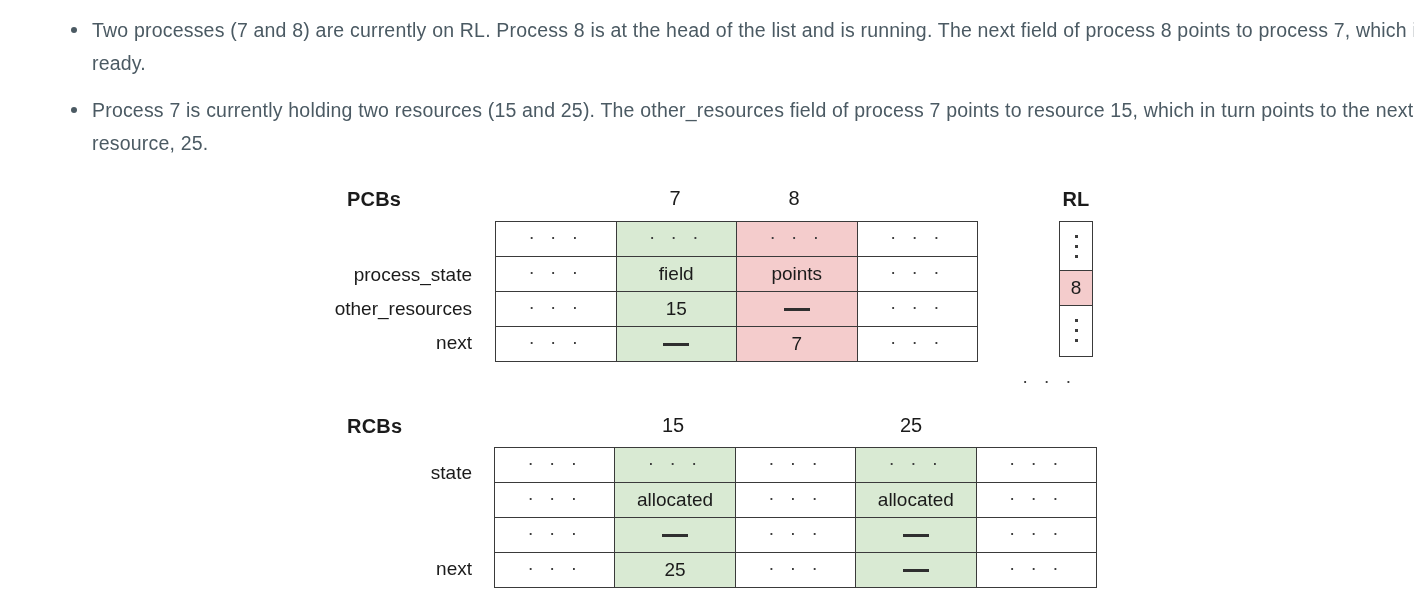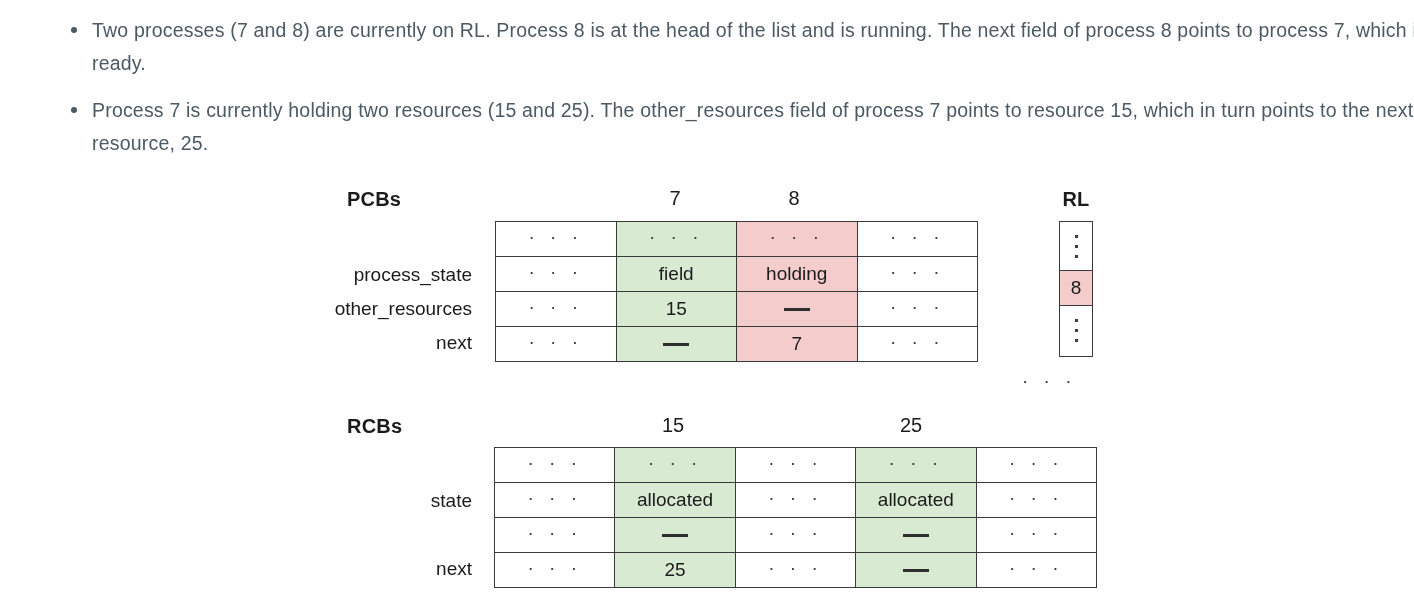--- a/index.html
+++ b/index.html
@@ -195,21 +195,21 @@
     <tbody>
         <tr>
           <td class="cell-plain" style="width: 119.5px;"><span class="dots-h">· · ·</span></td>
           <td class="cell-green" style="width: 119.5px;"><span class="dots-h">· · ·</span></td>
           <td class="cell-pink" style="width: 119.5px;"><span class="dots-h">· · ·</span></td>
           <td class="cell-plain" style="width: 119.5px;"><span class="dots-h">· · ·</span></td>
         </tr>
         <tr>
           <td class="cell-plain" style="width: 119.5px;"><span class="dots-h">· · ·</span></td>
           <td class="cell-green" style="width: 119.5px;">field</td>
-          <td class="cell-pink" style="width: 119.5px;">holding</td>
+          <td class="cell-pink" style="width: 119.5px;">points</td>
           <td class="cell-plain" style="width: 119.5px;"><span class="dots-h">· · ·</span></td>
         </tr>
         <tr>
           <td class="cell-plain" style="width: 119.5px;"><span class="dots-h">· · ·</span></td>
           <td class="cell-green" style="width: 119.5px;">15</td>
           <td class="cell-pink" style="width: 119.5px;"><span class="dash"></span></td>
           <td class="cell-plain" style="width: 119.5px;"><span class="dots-h">· · ·</span></td>
         </tr>
         <tr>
           <td class="cell-plain" style="width: 119.5px;"><span class="dots-h">· · ·</span></td>
@@ -236,21 +236,21 @@
     </div>
   </div>
 
   <div class="ellipsis-below" style="left:1022px; top:370px;">· · ·</div>
 
   <div class="grp-title" style="left:347px; top:415px;">RCBs</div>
 
   <div class="col-head" style="left:613px; top:414px; width:120px;">15</div>
   <div class="col-head" style="left:851px; top:414px; width:120px;">25</div>
 
-  <div class="row-label" style="left:252px; top:490px; width:220px;">state</div>
+  <div class="row-label" style="left:252px; top:462px; width:220px;">state</div>
   <div class="row-label" style="left:252px; top:558px; width:220px;">next</div>
 
   <table class="blk-table" id="rcb-table" style="left:494px; top:447px; width:597px;">
     <tbody>
         <tr>
           <td class="cell-plain" style="width: 119.4px;"><span class="dots-h">· · ·</span></td>
           <td class="cell-green" style="width: 119.4px;"><span class="dots-h">· · ·</span></td>
           <td class="cell-plain" style="width: 119.4px;"><span class="dots-h">· · ·</span></td>
           <td class="cell-green" style="width: 119.4px;"><span class="dots-h">· · ·</span></td>
           <td class="cell-plain" style="width: 119.4px;"><span class="dots-h">· · ·</span></td>

